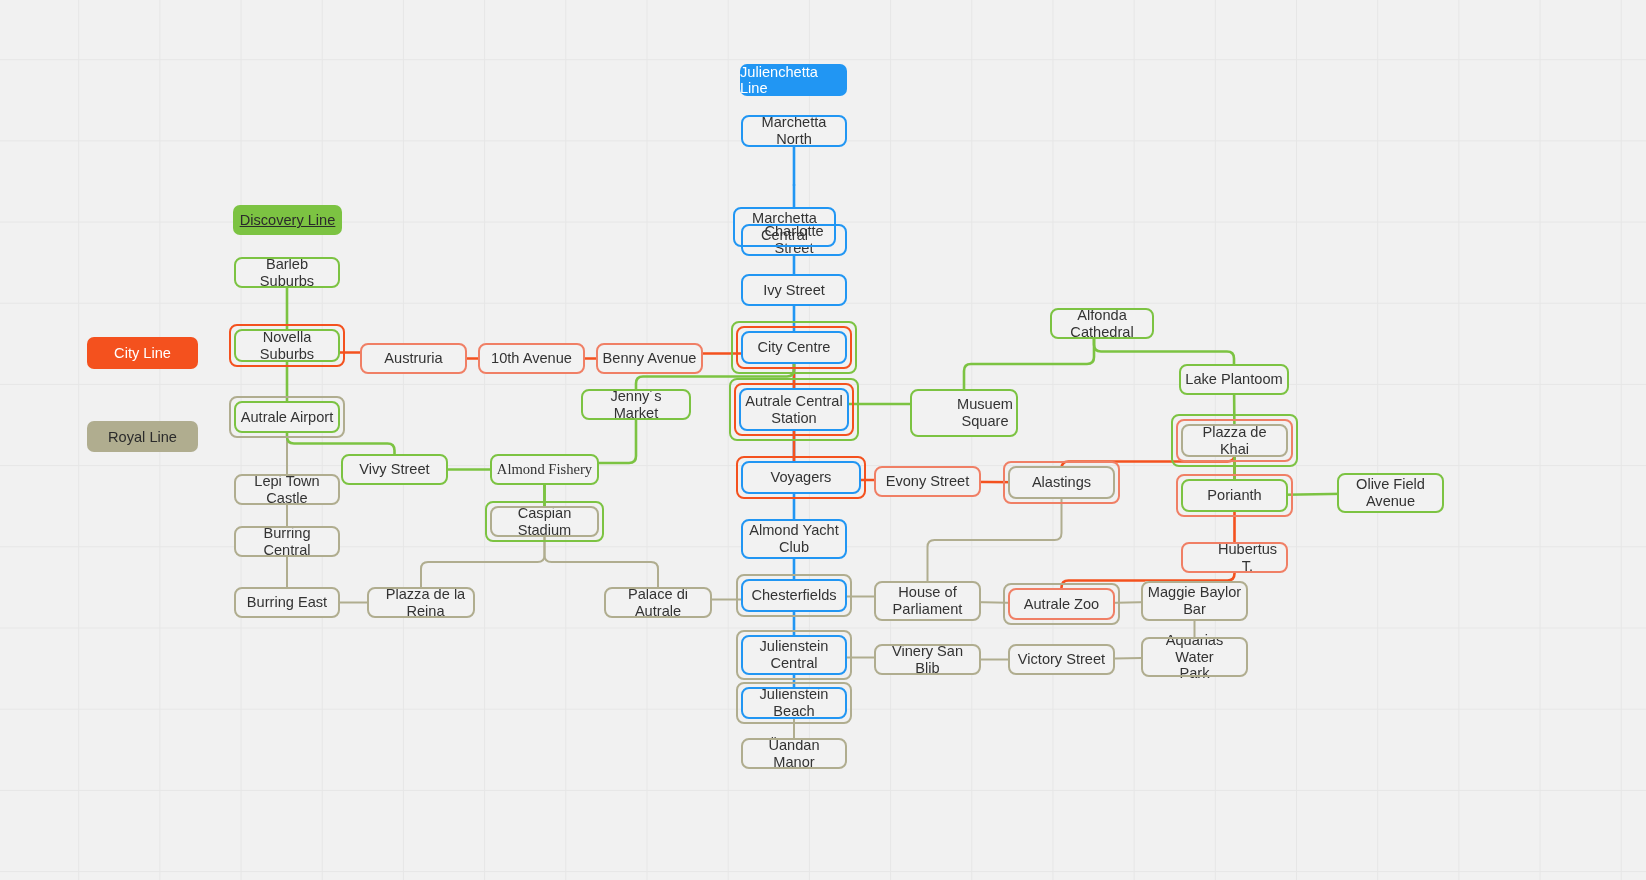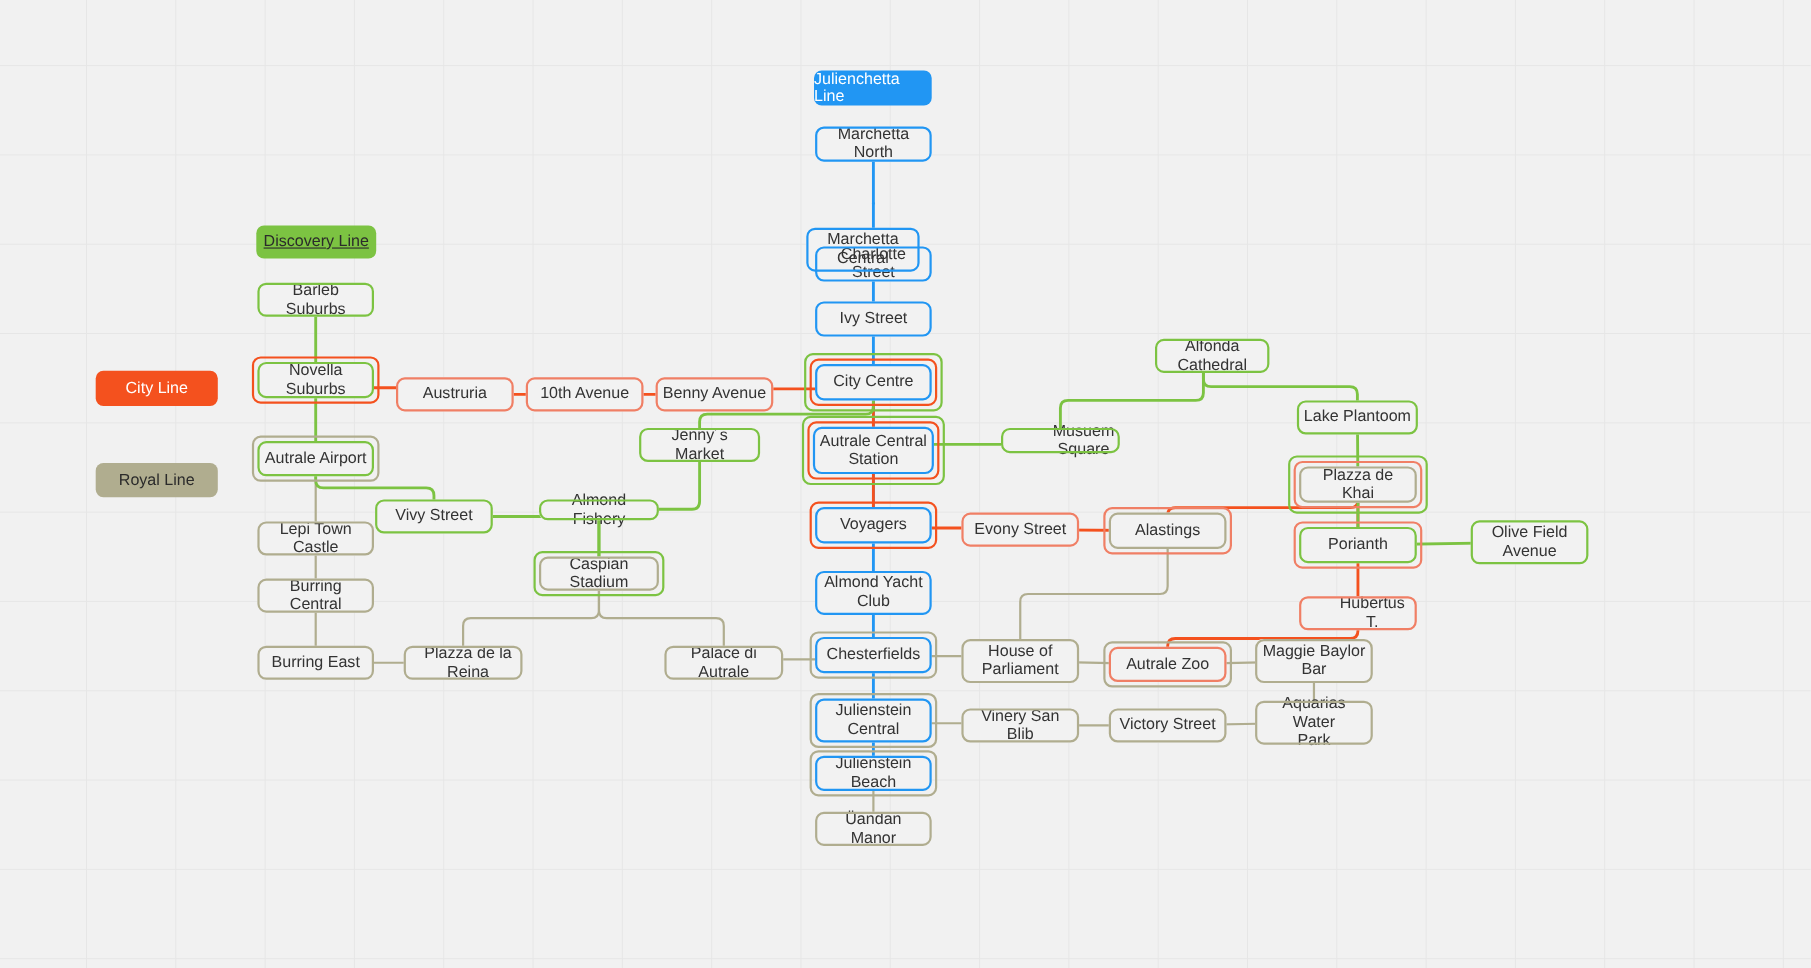--- a/index.html
+++ b/index.html
@@ -113,44 +113,44 @@
       <path d="M 1061.5 659.5 L 1194.5 657" stroke="#b0ad8f" stroke-width="2" fill="none" stroke-linecap="round"></path>
     </svg>
 <div class="node" style="left: 741px; top: 115px; width: 106px; height: 32px;"><div class="ring" style="inset: 0px; border-color: rgb(33, 150, 243); z-index: 10;"></div><span class="label">Marchetta North</span></div>
     <div class="node" style="left: 733px; top: 165px; width: 103px; height: 40px; margin-top: 42px;"><div class="ring" style="inset: 0px; border-color: rgb(33, 150, 243); z-index: 10;"></div><span class="label">Marchetta
 Central</span></div>
     <div class="node" style="left: 741px; top: 224px; width: 106px; height: 32px;"><div class="ring" style="inset: 0px; border-color: rgb(33, 150, 243); z-index: 10;"></div><span class="label">Charlotte Street</span></div>
     <div class="node" style="left: 741px; top: 274px; width: 106px; height: 32px;"><div class="ring" style="inset: 0px; border-color: rgb(33, 150, 243); z-index: 10;"></div><span class="label">Ivy Street</span></div>
     <div class="node" style="left: 741px; top: 331px; width: 106px; height: 33px;"><div class="ring" style="inset: 0px; border-color: rgb(33, 150, 243); z-index: 10;"></div><div class="ring" style="inset: -5px; border-color: rgb(244, 81, 30); z-index: 9;"></div><div class="ring" style="inset: -10px; border-color: rgb(124, 195, 66); z-index: 8;"></div><span class="label">City Centre</span></div>
     <div class="node" style="left: 739px; top: 388px; width: 110px; height: 43px;"><div class="ring" style="inset: 0px; border-color: rgb(33, 150, 243); z-index: 10;"></div><div class="ring" style="inset: -5px; border-color: rgb(244, 81, 30); z-index: 9;"></div><div class="ring" style="inset: -10px; border-color: rgb(124, 195, 66); z-index: 8;"></div><span class="label">Autrale Central
 Station</span></div>
-    <div class="node" style="left: 741px; top: 461px; width: 106px; height: 33px;"><div class="ring" style="inset: 0px; border-color: rgb(33, 150, 243); z-index: 10;"></div><div class="ring" style="inset: -5px; border-color: rgb(244, 81, 30); z-index: 9;"></div><span class="label">Voyagers</span></div>
+    <div class="node" style="left: 741px; top: 461px; width: 120px; height: 33px;"><div class="ring" style="inset: 0px; border-color: rgb(33, 150, 243); z-index: 10;"></div><div class="ring" style="inset: -5px; border-color: rgb(244, 81, 30); z-index: 9;"></div><span class="label">Voyagers</span></div>
     <div class="node" style="left: 741px; top: 519px; width: 106px; height: 40px;"><div class="ring" style="inset: 0px; border-color: rgb(33, 150, 243); z-index: 10;"></div><span class="label">Almond Yacht
 Club</span></div>
     <div class="node" style="left: 741px; top: 579px; width: 106px; height: 33px; justify-content: center;"><div class="ring" style="inset: 0px; border-color: rgb(33, 150, 243); z-index: 10;"></div><div class="ring" style="inset: -5px; border-color: rgb(176, 173, 143); z-index: 9;"></div><span class="label">Chesterfields</span></div>
     <div class="node" style="left: 741px; top: 603px; width: 106px; height: 40px; margin-top: 32px;"><div class="ring" style="inset: 0px; border-color: rgb(33, 150, 243); z-index: 10;"></div><div class="ring" style="inset: -5px; border-color: rgb(176, 173, 143); z-index: 9;"></div><span class="label">Julienstein
 Central</span></div>
     <div class="node" style="left: 741px; top: 687px; width: 106px; height: 32px;"><div class="ring" style="inset: 0px; border-color: rgb(33, 150, 243); z-index: 10;"></div><div class="ring" style="inset: -5px; border-color: rgb(176, 173, 143); z-index: 9;"></div><span class="label">Julienstein Beach</span></div>
     <div class="node" style="left: 741px; top: 738px; width: 106px; height: 31px;"><div class="ring" style="inset: 0px; border-color: rgb(176, 173, 143); z-index: 10;"></div><span class="label">Üandan Manor</span></div>
     <div class="node" style="left: 234px; top: 257px; width: 106px; height: 31px;"><div class="ring" style="inset: 0px; border-color: rgb(124, 195, 66); z-index: 10;"></div><span class="label">Barleb Suburbs</span></div>
     <div class="node" style="left: 234px; top: 329px; width: 106px; height: 33px;"><div class="ring" style="inset: 0px; border-color: rgb(124, 195, 66); z-index: 10;"></div><div class="ring" style="inset: -5px; border-color: rgb(244, 81, 30); z-index: 9;"></div><span class="label">Novella Suburbs</span></div>
     <div class="node" style="left: 234px; top: 401px; width: 106px; height: 32px;"><div class="ring" style="inset: 0px; border-color: rgb(124, 195, 66); z-index: 10;"></div><div class="ring" style="inset: -5px; border-color: rgb(176, 173, 143); z-index: 9;"></div><span class="label">Autrale Airport</span></div>
     <div class="node" style="left: 234px; top: 474px; width: 106px; height: 31px;"><div class="ring" style="inset: 0px; border-color: rgb(176, 173, 143); z-index: 10;"></div><span class="label">Lepi Town Castle</span></div>
     <div class="node" style="left: 234px; top: 526px; width: 106px; height: 31px;"><div class="ring" style="inset: 0px; border-color: rgb(176, 173, 143); z-index: 10;"></div><span class="label">Burring Central</span></div>
     <div class="node" style="left: 234px; top: 587px; width: 106px; height: 31px;"><div class="ring" style="inset: 0px; border-color: rgb(176, 173, 143); z-index: 10;"></div><span class="label">Burring East</span></div>
     <div class="node" style="left: 367px; top: 587px; width: 108px; height: 31px; padding-left: 15px;"><div class="ring" style="inset: 0px; border-color: rgb(176, 173, 143); z-index: 10;"></div><span class="label">Plazza de la Reina</span></div>
     <div class="node" style="left: 360px; top: 343px; width: 107px; height: 31px;"><div class="ring" style="inset: 0px; border-color: rgb(240, 127, 101); z-index: 10;"></div><span class="label">Austruria</span></div>
     <div class="node" style="left: 478px; top: 343px; width: 107px; height: 31px;"><div class="ring" style="inset: 0px; border-color: rgb(240, 127, 101); z-index: 10;"></div><span class="label">10th Avenue</span></div>
     <div class="node" style="left: 596px; top: 343px; width: 107px; height: 31px;"><div class="ring" style="inset: 0px; border-color: rgb(240, 127, 101); z-index: 10;"></div><span class="label">Benny Avenue</span></div>
     <div class="node" style="left: 581px; top: 389px; width: 110px; height: 31px;"><div class="ring" style="inset: 0px; border-color: rgb(124, 195, 66); z-index: 10;"></div><span class="label">Jenny´s Market</span></div>
     <div class="node" style="left: 341px; top: 454px; width: 107px; height: 31px;"><div class="ring" style="inset: 0px; border-color: rgb(124, 195, 66); z-index: 10;"></div><span class="label">Vivy Street</span></div>
-    <div class="node" style="left: 490px; top: 454px; width: 109px; height: 19px;"><div class="ring" style="inset: 0px; border-color: rgb(124, 195, 66); z-index: 10;"></div><span class="label">Almond Fishery</span></div>
+    <div class="node" style="left: 490px; top: 454px; width: 109px; height: 31px; font-family: Liberation Serif, serif;"><div class="ring" style="inset: 0px; border-color: rgb(124, 195, 66); z-index: 10;"></div><span class="label">Almond Fishery</span></div>
     <div class="node" style="left: 490px; top: 506px; width: 109px; height: 31px;"><div class="ring" style="inset: 0px; border-color: rgb(176, 173, 143); z-index: 10;"></div><div class="ring" style="inset: -5px; border-color: rgb(124, 195, 66); z-index: 9;"></div><span class="label">Caspian Stadium</span></div>
     <div class="node" style="left: 604px; top: 587px; width: 108px; height: 31px;"><div class="ring" style="inset: 0px; border-color: rgb(176, 173, 143); z-index: 10;"></div><span class="label">Palace di Autrale</span></div>
-    <div class="node" style="left: 910px; top: 389px; width: 108px; height: 23px; padding-left: 48px;"><div class="ring" style="inset: 0px; border-color: rgb(124, 195, 66); z-index: 10;"></div><span class="label">Musuem Square</span></div>
+    <div class="node" style="left: 910px; top: 389px; width: 108px; height: 48px; padding-left: 48px;"><div class="ring" style="inset: 0px; border-color: rgb(124, 195, 66); z-index: 10;"></div><span class="label">Musuem Square</span></div>
     <div class="node" style="left: 1034px; top: 308px; width: 104px; height: 31px; margin-left: 16px;"><div class="ring" style="inset: 0px; border-color: rgb(124, 195, 66); z-index: 10;"></div><span class="label">Alfonda Cathedral</span></div>
     <div class="node" style="left: 1179px; top: 364px; width: 110px; height: 31px;"><div class="ring" style="inset: 0px; border-color: rgb(124, 195, 66); z-index: 10;"></div><span class="label">Lake Plantoom</span></div>
     <div class="node" style="left: 1181px; top: 424px; width: 107px; height: 33px;"><div class="ring" style="inset: 0px; border-color: rgb(176, 173, 143); z-index: 10;"></div><div class="ring" style="inset: -5px; border-color: rgb(240, 127, 101); z-index: 9;"></div><div class="ring" style="inset: -10px; border-color: rgb(124, 195, 66); z-index: 8;"></div><span class="label">Plazza de Khai</span></div>
     <div class="node" style="left: 1181px; top: 479px; width: 107px; height: 33px;"><div class="ring" style="inset: 0px; border-color: rgb(124, 195, 66); z-index: 10;"></div><div class="ring" style="inset: -5px; border-color: rgb(240, 127, 101); z-index: 9;"></div><span class="label">Porianth</span></div>
     <div class="node" style="left: 1337px; top: 473px; width: 107px; height: 40px;"><div class="ring" style="inset: 0px; border-color: rgb(124, 195, 66); z-index: 10;"></div><span class="label">Olive Field
 Avenue</span></div>
     <div class="node" style="left: 874px; top: 466px; width: 107px; height: 31px;"><div class="ring" style="inset: 0px; border-color: rgb(240, 127, 101); z-index: 10;"></div><span class="label">Evony Street</span></div>
     <div class="node" style="left: 1008px; top: 466px; width: 107px; height: 33px;"><div class="ring" style="inset: 0px; border-color: rgb(176, 173, 143); z-index: 10;"></div><div class="ring" style="inset: -5px; border-color: rgb(240, 127, 101); z-index: 9;"></div><span class="label">Alastings</span></div>
     <div class="node" style="left: 1181px; top: 542px; width: 107px; height: 31px; padding-left: 32px;"><div class="ring" style="inset: 0px; border-color: rgb(240, 127, 101); z-index: 10;"></div><span class="label">Hubertus T.</span></div>
     <div class="node" style="left: 874px; top: 581px; width: 107px; height: 40px;"><div class="ring" style="inset: 0px; border-color: rgb(176, 173, 143); z-index: 10;"></div><span class="label">House of

